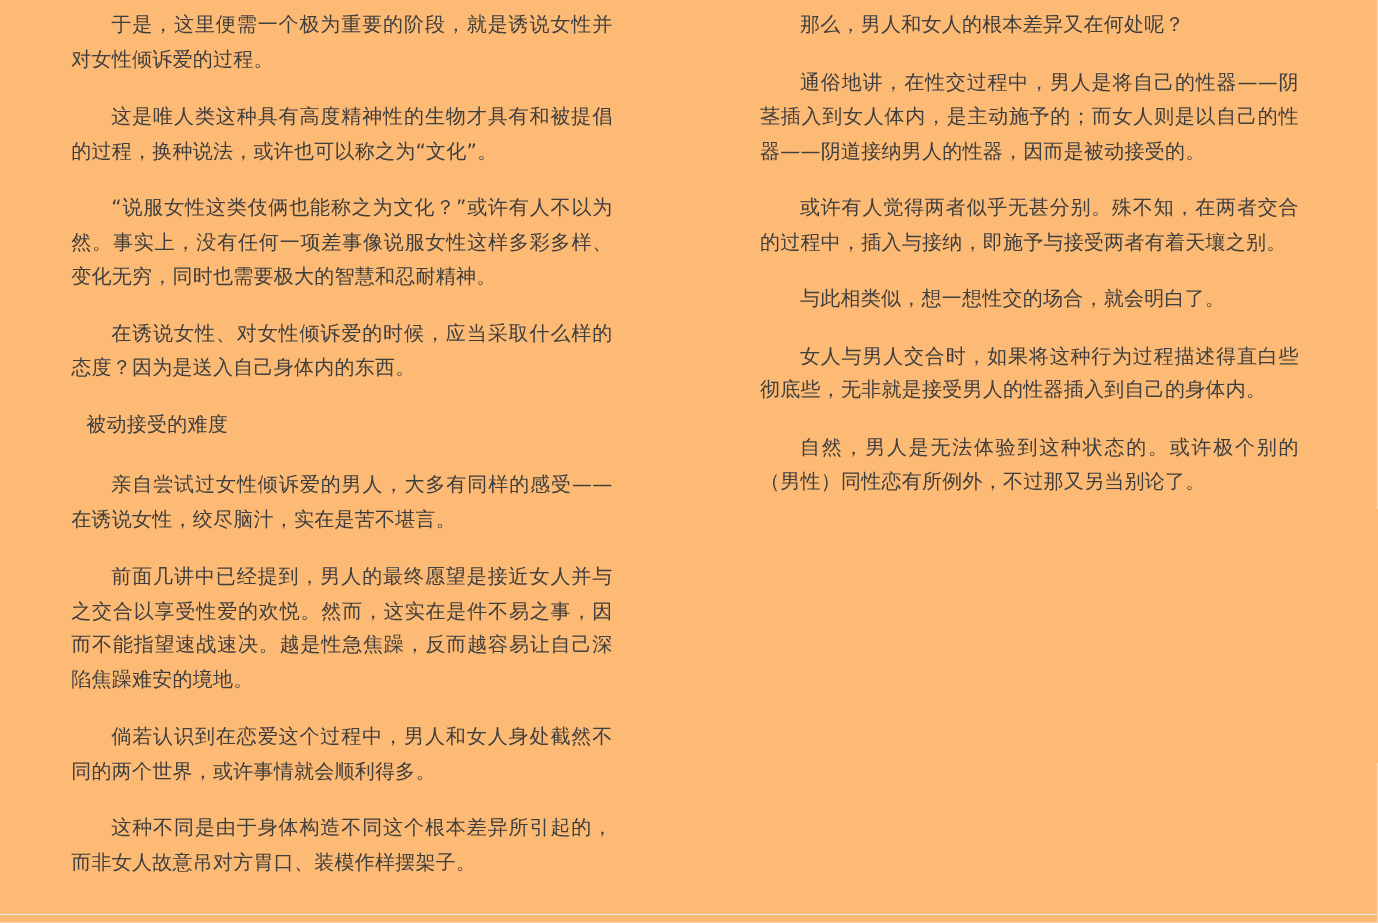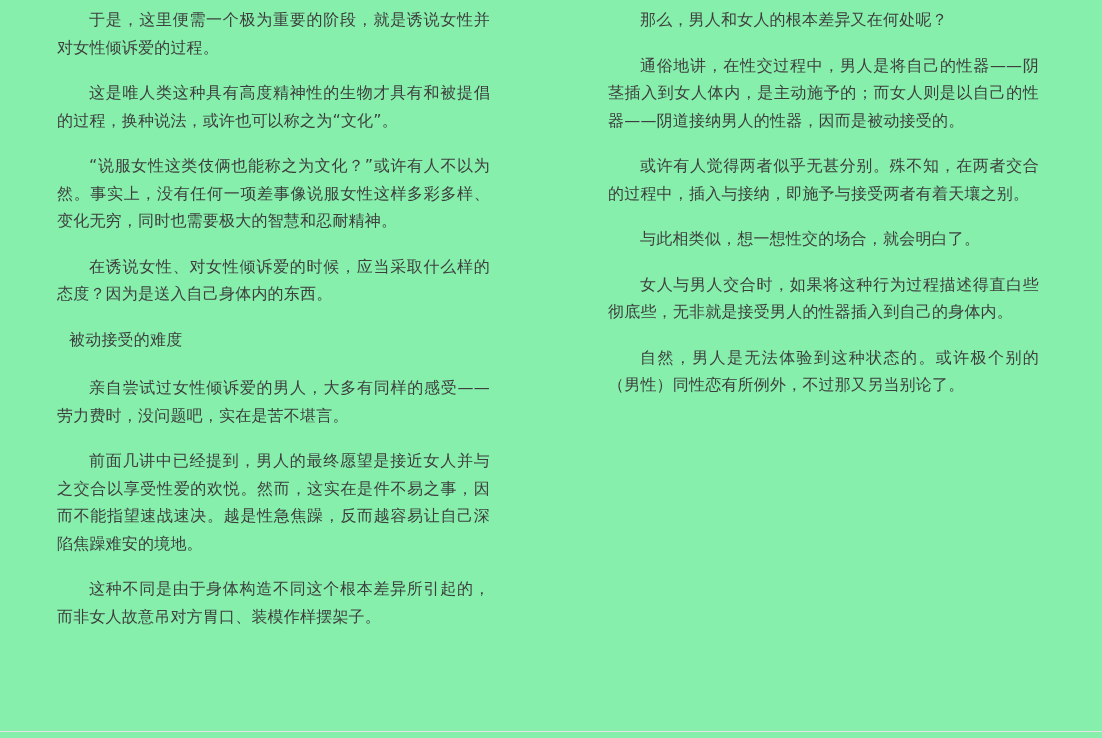--- a/index.html
+++ b/index.html
@@ -10,21 +10,21 @@
   body {
     width: 1102px;
     height: 738px;
     overflow: hidden;
     font-family: "DejaVu Sans", "Liberation Sans", sans-serif;
   }
   .reader-page {
     position: relative;
     width: 1102px;
     height: 738px;
-    background: #86efac;
+    background: #fdba74;
   }
   .page-column {
     position: absolute;
     top: 6px;
     width: 433px;
     font-size: 16px;
     line-height: 27.5px;
     color: #3e3e3e;
     text-align: justify;
     letter-spacing: 0.2px;
@@ -56,22 +56,23 @@
 <body>
 
 <div class="reader-page">
 
   <div class="page-column left">
     <p class="para">于是，这里便需一个极为重要的阶段，就是诱说女性并对女性倾诉爱的过程。</p>
     <p class="para">这是唯人类这种具有高度精神性的生物才具有和被提倡的过程，换种说法，或许也可以称之为“文化”。</p>
     <p class="para">“说服女性这类伎俩也能称之为文化？”或许有人不以为然。事实上，没有任何一项差事像说服女性这样多彩多样、变化无穷，同时也需要极大的智慧和忍耐精神。</p>
     <p class="para">在诱说女性、对女性倾诉爱的时候，应当采取什么样的态度？因为是送入自己身体内的东西。</p>
     <h2 class="section-heading">被动接受的难度</h2>
-    <p class="para">亲自尝试过女性倾诉爱的男人，大多有同样的感受——劳力费时，没问题吧，实在是苦不堪言。</p>
+    <p class="para">亲自尝试过女性倾诉爱的男人，大多有同样的感受——在诱说女性，绞尽脑汁，实在是苦不堪言。</p>
     <p class="para">前面几讲中已经提到，男人的最终愿望是接近女人并与之交合以享受性爱的欢悦。然而，这实在是件不易之事，因而不能指望速战速决。越是性急焦躁，反而越容易让自己深陷焦躁难安的境地。</p>
+    <p class="para">倘若认识到在恋爱这个过程中，男人和女人身处截然不同的两个世界，或许事情就会顺利得多。</p>
     <p class="para">这种不同是由于身体构造不同这个根本差异所引起的，而非女人故意吊对方胃口、装模作样摆架子。</p>
   </div>
 
   <div class="page-column right">
     <p class="para">那么，男人和女人的根本差异又在何处呢？</p>
     <p class="para">通俗地讲，在性交过程中，男人是将自己的性器——阴茎插入到女人体内，是主动施予的；而女人则是以自己的性器——阴道接纳男人的性器，因而是被动接受的。</p>
     <p class="para">或许有人觉得两者似乎无甚分别。殊不知，在两者交合的过程中，插入与接纳，即施予与接受两者有着天壤之别。</p>
     <p class="para">与此相类似，想一想性交的场合，就会明白了。</p>
     <p class="para">女人与男人交合时，如果将这种行为过程描述得直白些彻底些，无非就是接受男人的性器插入到自己的身体内。</p>
     <p class="para">自然，男人是无法体验到这种状态的。或许极个别的（男性）同性恋有所例外，不过那又另当别论了。</p>

